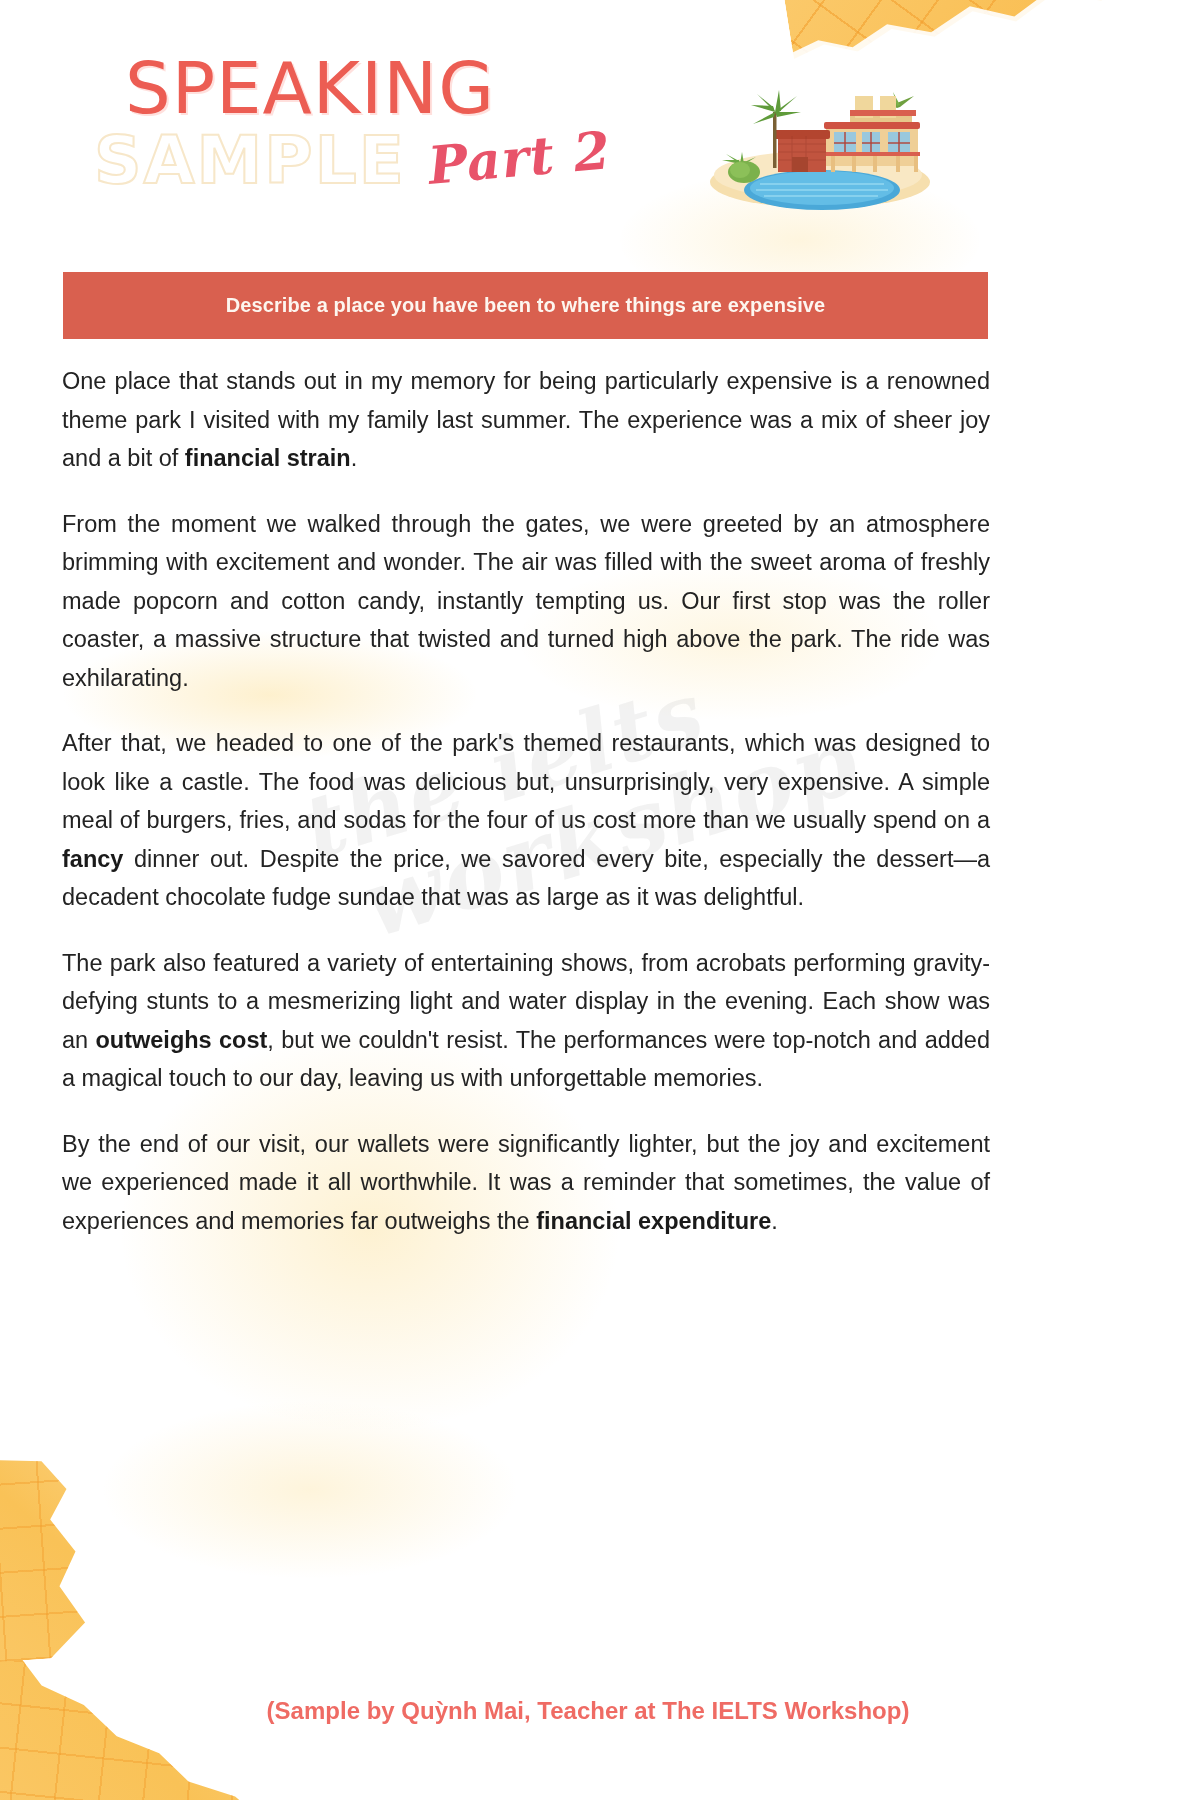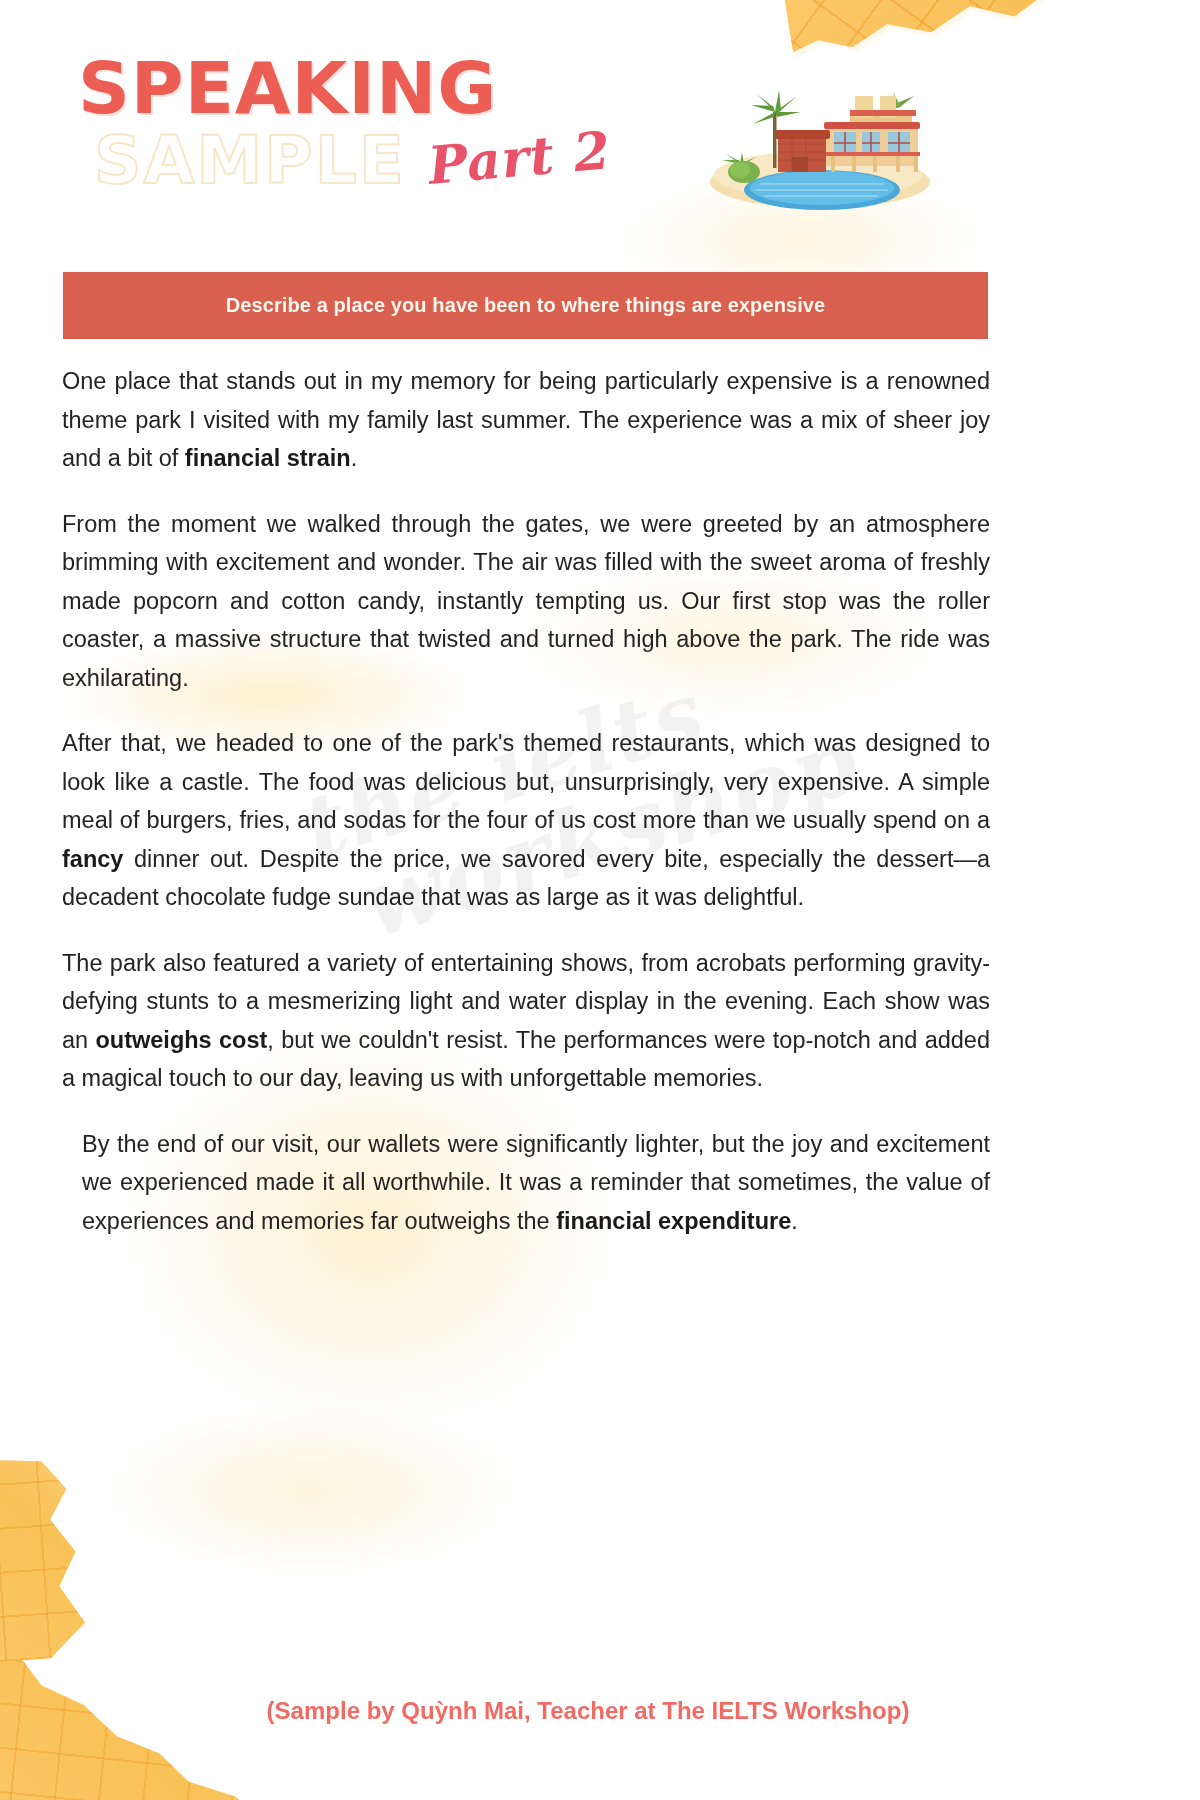--- a/index.html
+++ b/index.html
@@ -99,26 +99,27 @@
   #header {
     position:absolute;
     left:0; top:0; width:1200px; height:250px;
   }
   #title-block {
     position:absolute;
     left:78px; top:54px;
   }
   #title-speaking {
     font-family:"DejaVu Sans", sans-serif;
-    font-weight:700;
+    font-weight:400;
     font-size:72px;
     letter-spacing:1px;
     color:#ec5d53;
     line-height:.96;
     text-shadow:2px 2px 0 rgba(255,214,210,.75);
+    margin-left:47px;
   }
   #title-row2 {
     display:flex;
     align-items:flex-end;
     margin-top:4px;
   }
   #title-sample {
     font-family:"DejaVu Sans", sans-serif;
     font-weight:700;
     font-size:66px;
@@ -174,21 +175,21 @@
     width:928px;
   }
   #body-copy p {
     font-family:"Liberation Sans", sans-serif;
     font-size:23.5px;
     line-height:38.5px;
     color:#232323;
     text-align:justify;
     margin-bottom:27px;
   }
-  #body-copy p:last-child { margin-bottom:0;margin-left:20px; }
+  #body-copy p:last-child { margin-bottom:0; }
   #body-copy b { font-weight:700; color:#1a1a1a; }
 
   
   #attribution {
     position:absolute;
     left:0; top:1670px;
     width:1200px;
     text-align:center;
     margin-top:27px;
   }

